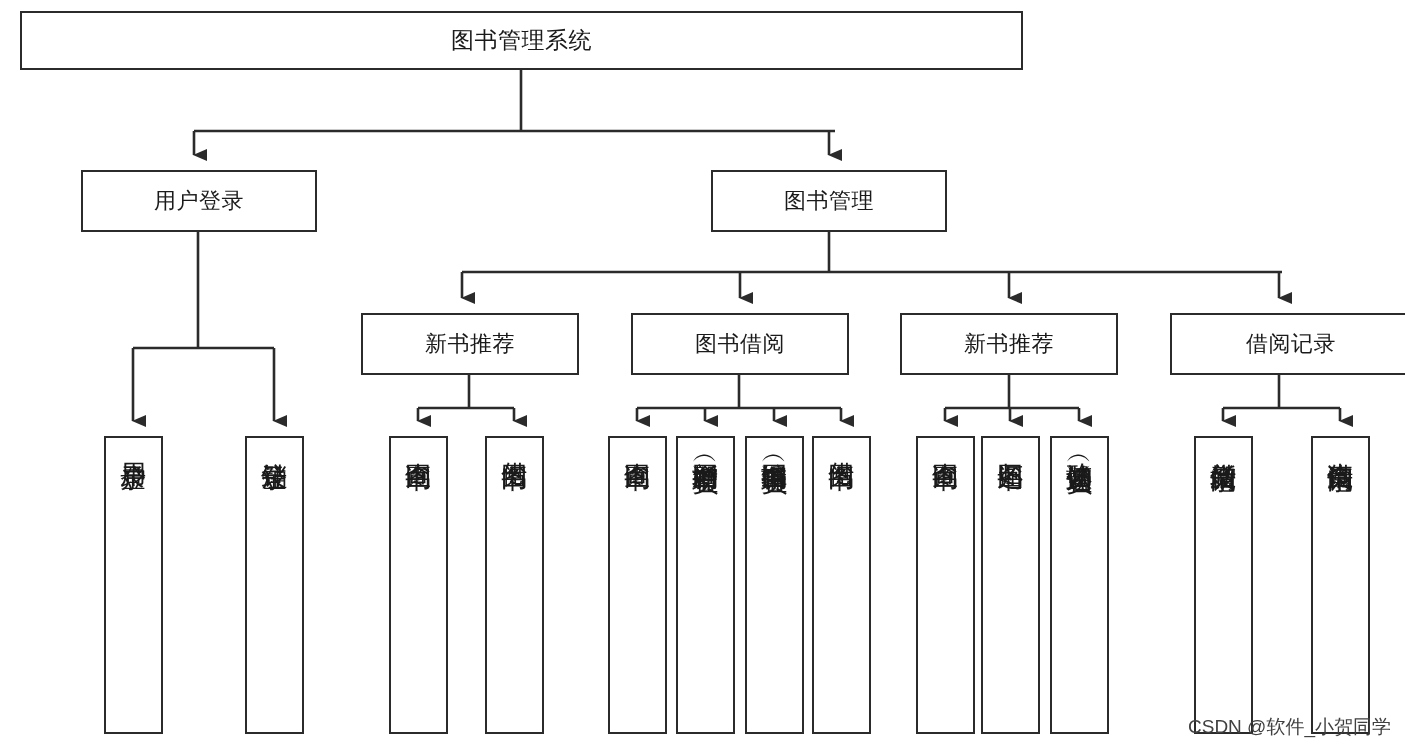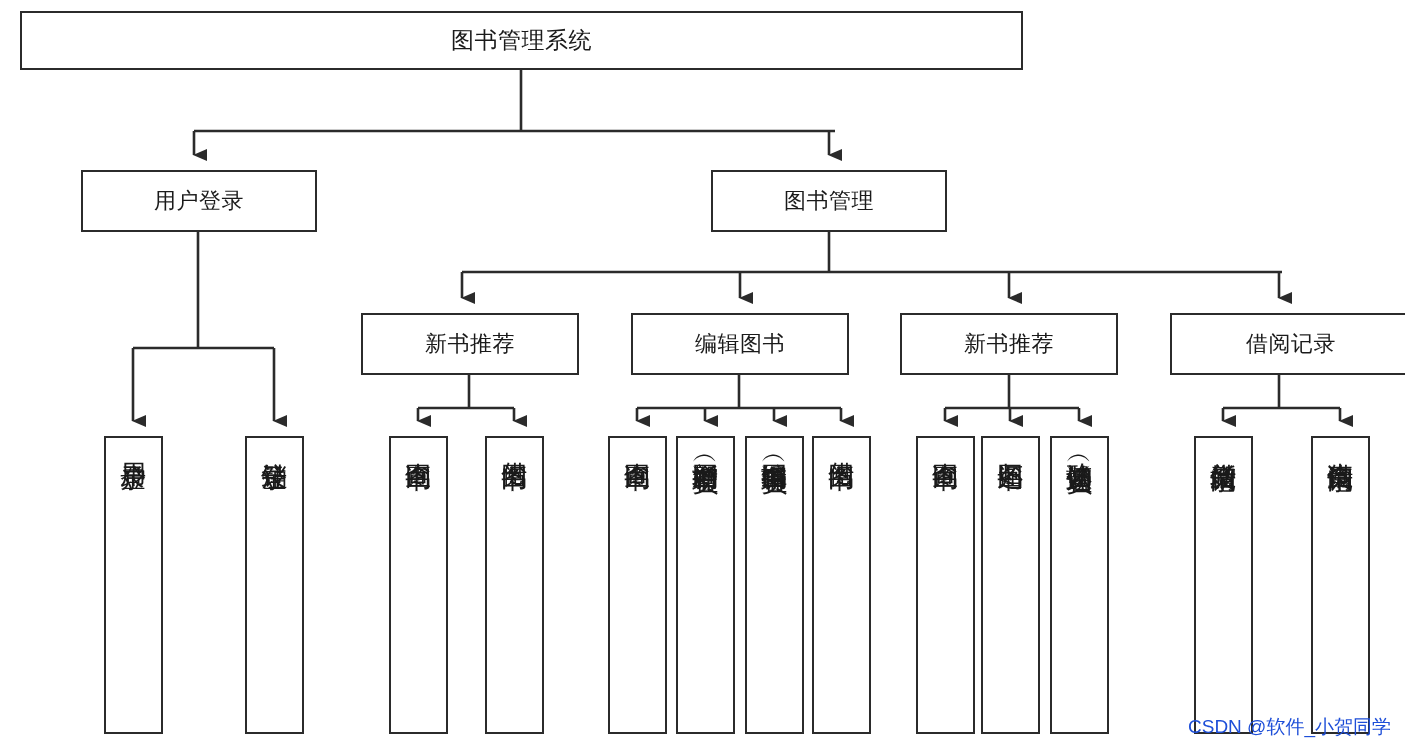--- a/index.html
+++ b/index.html
@@ -45,21 +45,21 @@
     font-size:26px;
     line-height:1.02;
     letter-spacing:1px;
     white-space:nowrap;
   }
 
   .watermark{
     position:absolute;
     left:1188px; top:714px;
     font-size:19px;
-    color:#1d4ed8;
+    color:#404040;
     white-space:nowrap;
     pointer-events:none;
     font-family:"Liberation Sans","DejaVu Sans",sans-serif;
   }
 </style>
 </head>
 <body>
 
 <div id="diagram-root">
 
@@ -124,21 +124,21 @@
 
   <div class="node horiz" style="left:361px;top:313px;width:218px;height:62px;">
     <span class="label">新书推荐</span>
   </div>
 
   <div class="node horiz" style="left:711px;top:170px;width:236px;height:62px;">
     <span class="label">图书管理</span>
   </div>
 
   <div class="node horiz" style="left:631px;top:313px;width:218px;height:62px;">
-    <span class="label">编辑图书</span>
+    <span class="label">图书借阅</span>
   </div>
 
   <div class="node horiz" style="left:900px;top:313px;width:218px;height:62px;">
     <span class="label">新书推荐</span>
   </div>
 
   <div class="node horiz" style="left:1170px;top:313px;width:242px;height:62px;">
     <span class="label">借阅记录</span>
   </div>
 

